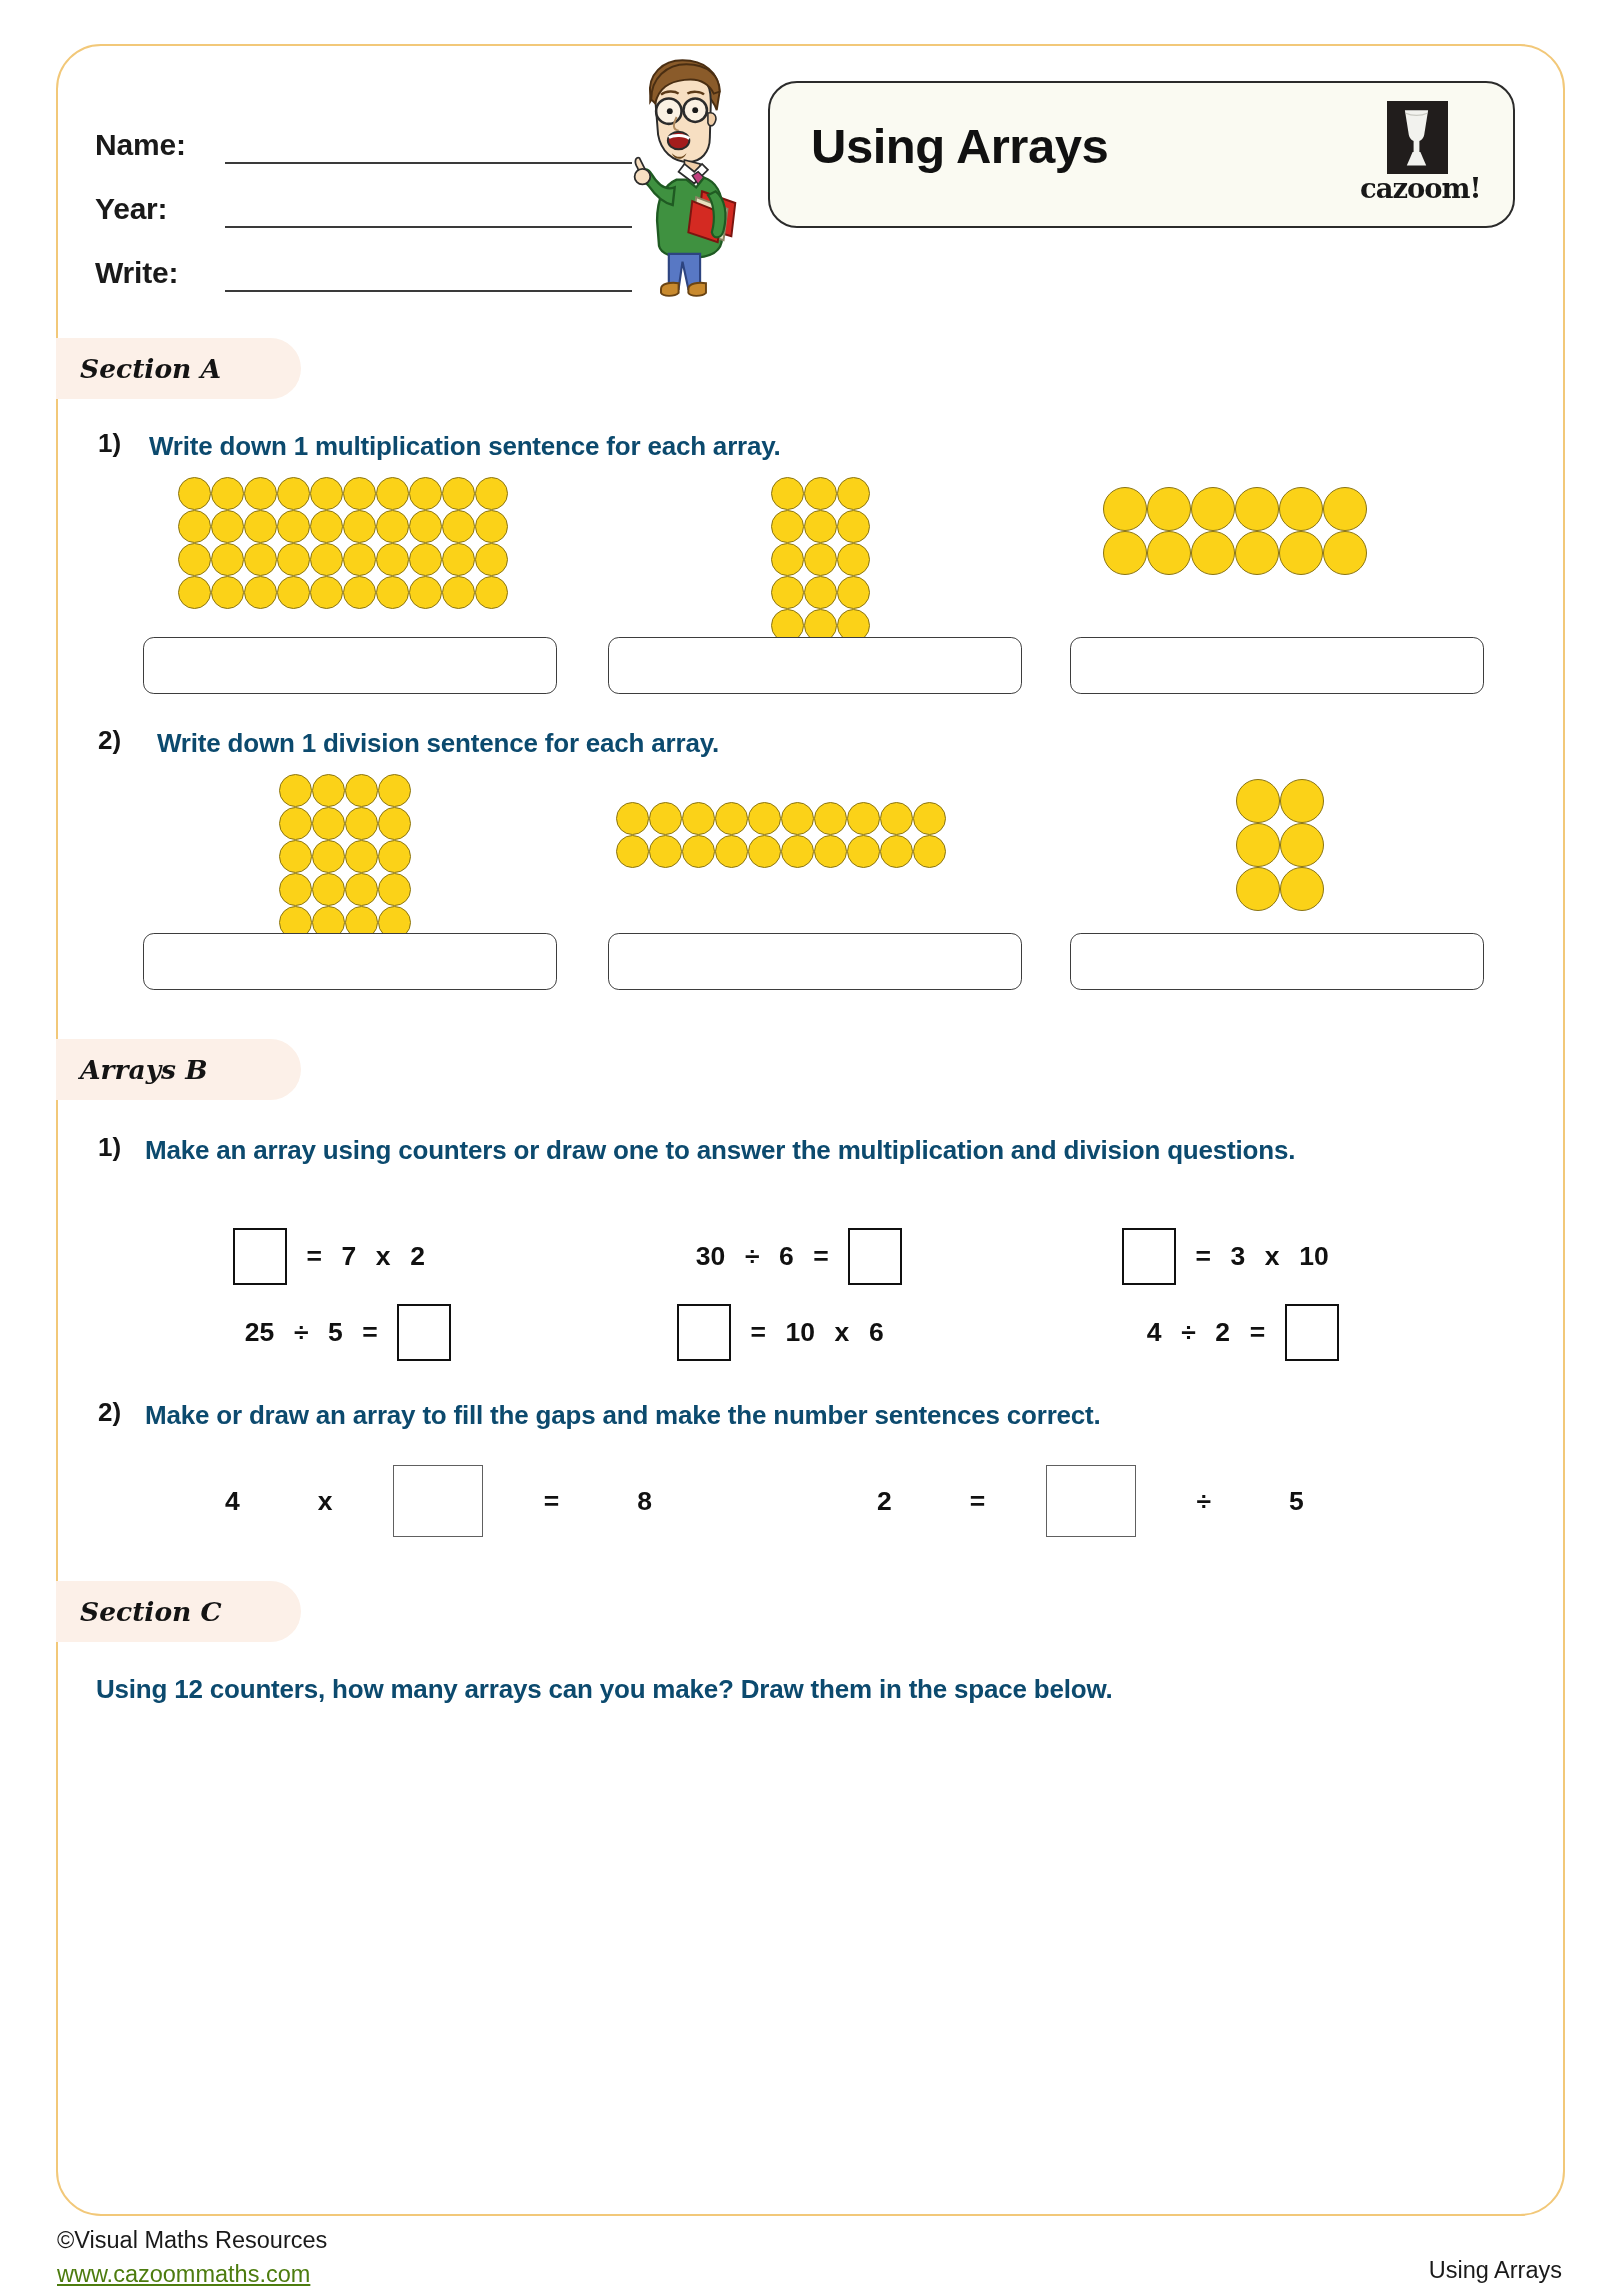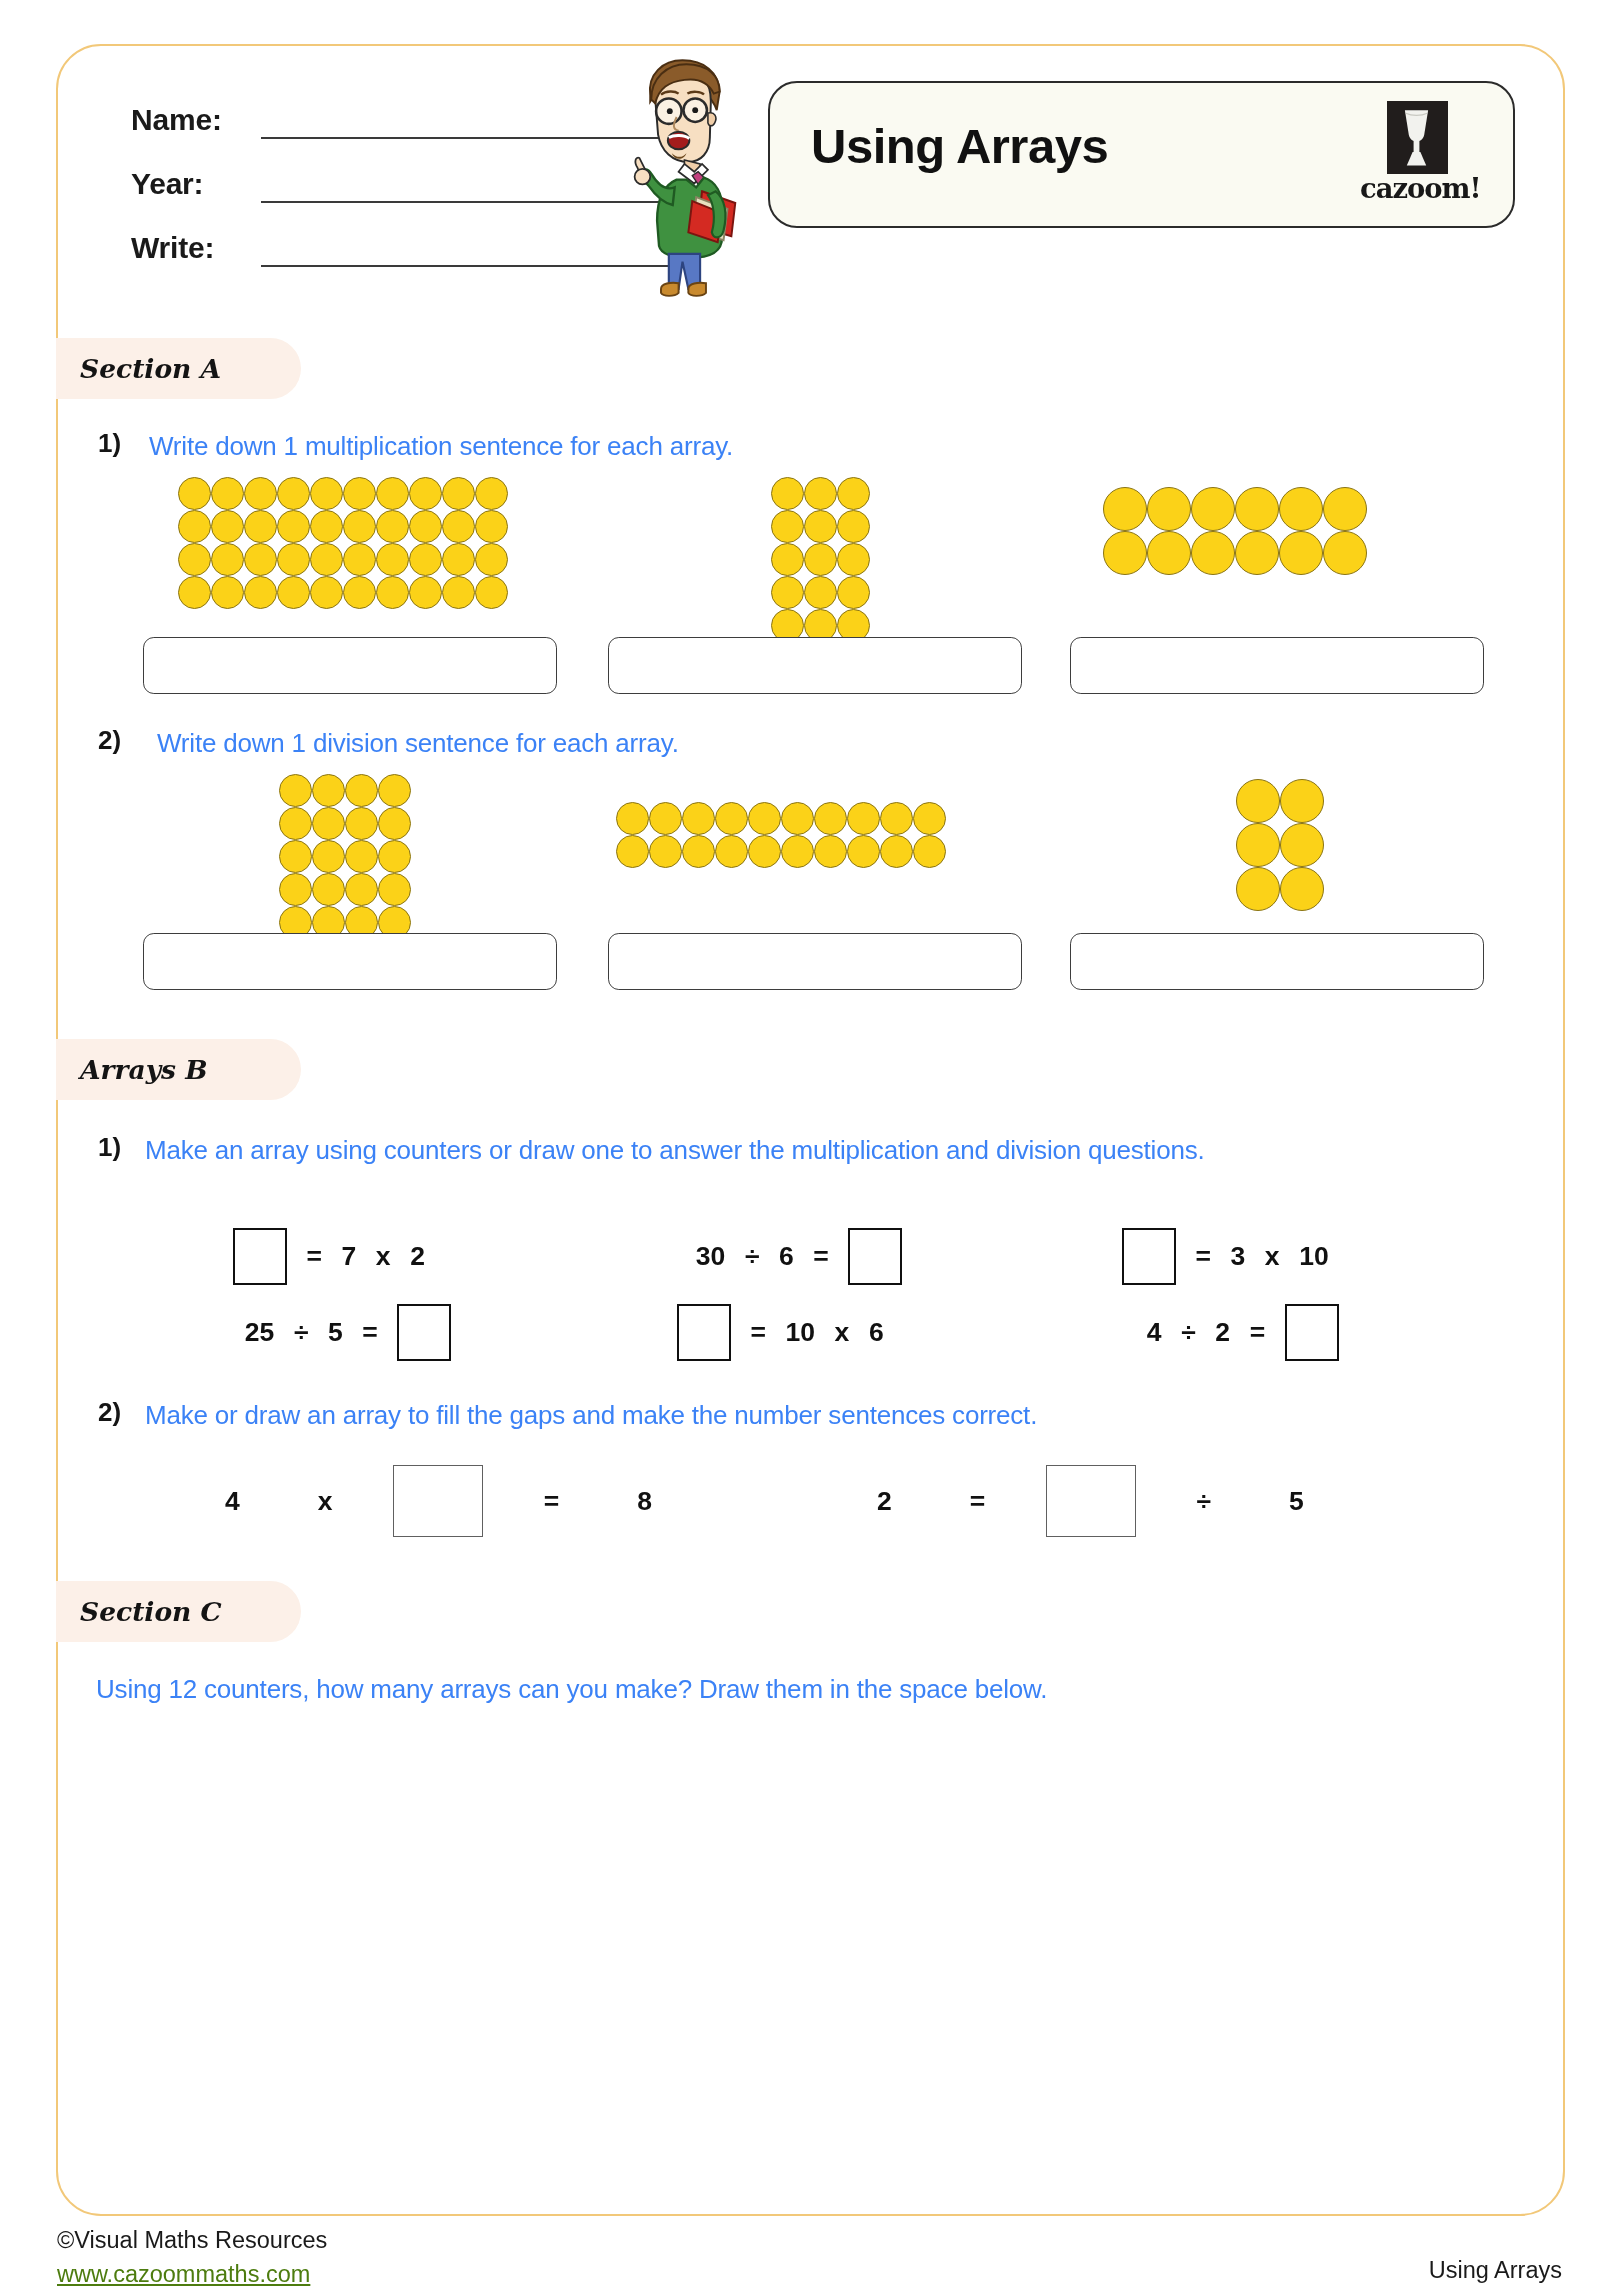--- a/index.html
+++ b/index.html
@@ -38,23 +38,22 @@
   .header {
     position: absolute;
     left: 56px;
     top: 44px;
     width: 1509px;
     height: 265px;
   }
   .fields {
     position: absolute;
     left: 39px;
-    top: 40px;
+    top: 65px;
     width: 549px;
-    margin-left: 36px;
   }
   .field-row {
     display: flex;
     align-items: flex-end;
     height: 55px;
     margin-bottom: 8.8px;
   }
   .field-label {
     font-size: 30px;
     font-weight: bold;
@@ -151,22 +150,22 @@
     font-style: italic;
     font-weight: bold;
     font-size: 26.5px;
     color: #141414;
   }
 
   
   .qtext {
     position: absolute;
     font-size: 26px;
-    font-weight: normal;
-    color: #3b82f6;
+    font-weight: bold;
+    color: #0c4a6e;
     letter-spacing: -0.2px;
     line-height: 37px;
   }
   .qnum {
     position: absolute;
     font-size: 26px;
     font-weight: bold;
     color: #151515;
   }
 

